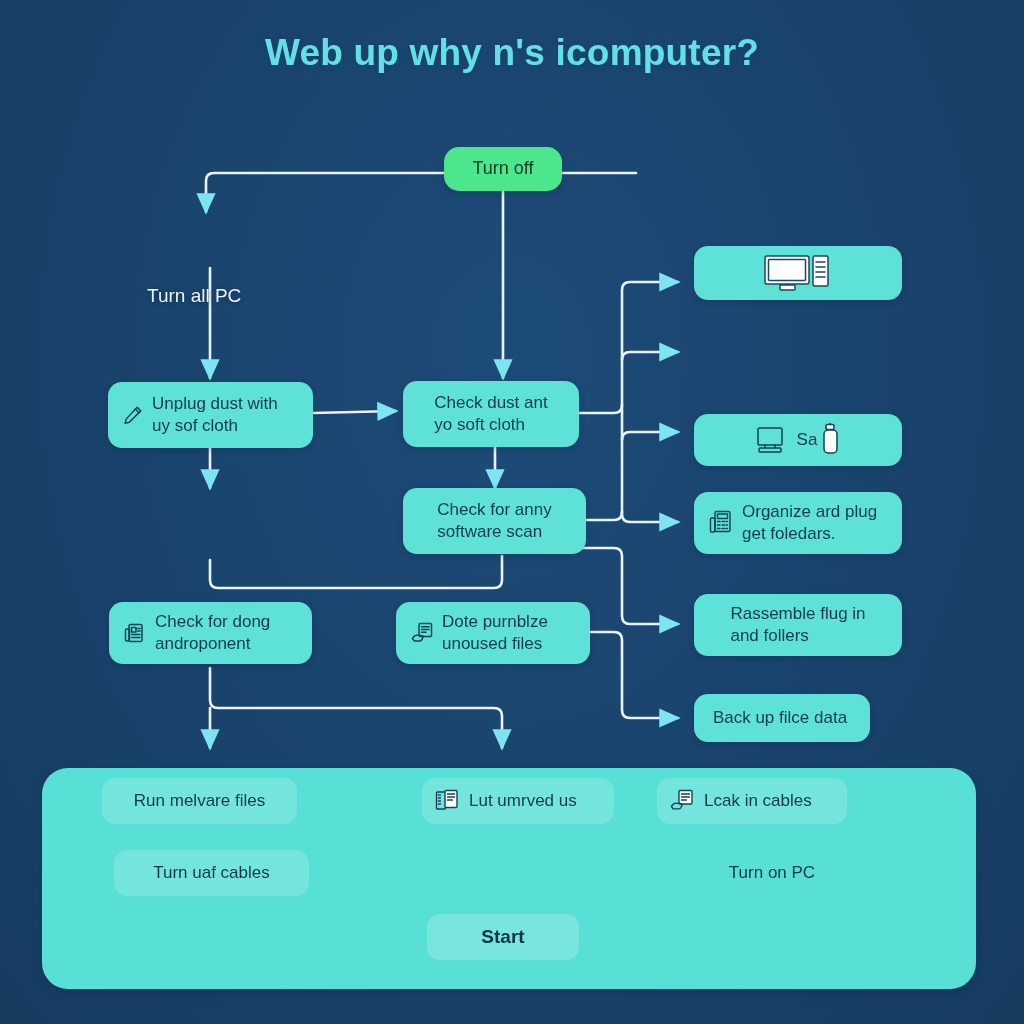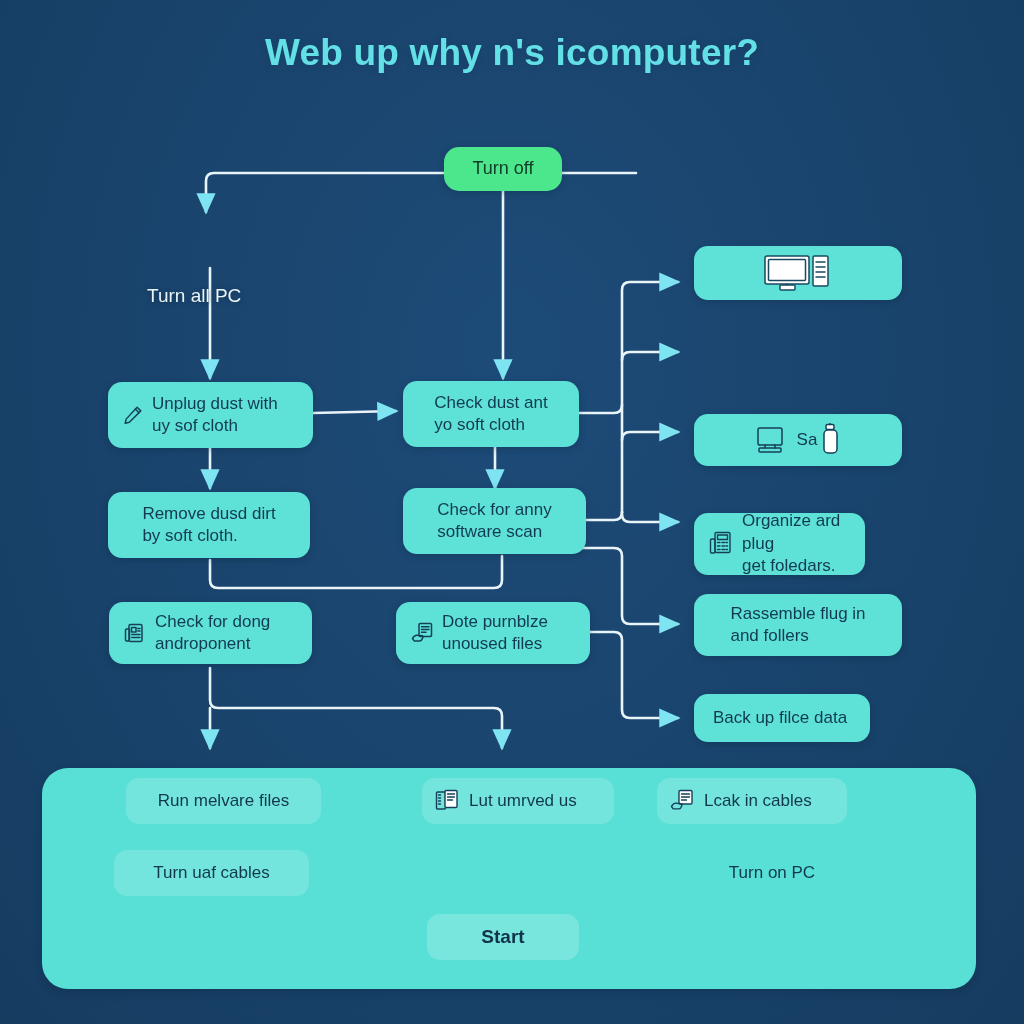--- a/index.html
+++ b/index.html
@@ -181,26 +181,20 @@
         <path d="M16.5 3.5 L20.5 7.5 L8 20 L3.5 21 L4.5 16.5 Z"></path>
         <path d="M14.5 5.5 L18.5 9.5"></path>
       </svg>
     </span>
     <span class="lbl">
       <span>Unplug dust with</span><br>
       <span>uy sof cloth</span>
     </span>
   </div>
 
-  <div class="node" style="left:108px; top:492px; width:202px; height:66px;">
-    <span class="lbl">
-      <span>Remove dusd dirt</span><br>
-      <span>by soft cloth.</span>
-    </span>
-  </div>
 
   <div class="node" style="left:403px; top:381px; width:176px; height:66px;">
     <span class="lbl">
       <span>Check dust ant</span><br>
       <span>yo soft cloth</span>
     </span>
   </div>
 
   <div class="node" style="left:403px; top:488px; width:183px; height:66px;">
     <span class="lbl">
@@ -269,21 +263,21 @@
     <span class="lbl" style="padding-left:6px;">Sa</span>
     <span class="ico" style="margin-left:4px;">
       <svg width="20" height="34" viewBox="0 0 20 34" fill="none" stroke="#15405a" stroke-width="1.5" stroke-linecap="round" stroke-linejoin="round">
         <rect x="5" y="1.5" width="8" height="5" rx="1.5" fill="#ffffff"></rect>
         <rect x="3" y="7" width="13" height="23" rx="4" fill="#ffffff"></rect>
         <path d="M9 1.5 v-1"></path>
       </svg>
     </span>
   </div>
 
-  <div class="node with-icon" style="left:694px; top:513px; width:171px; height:62px;">
+  <div class="node with-icon" style="left:694px; top:492px; width:208px; height:62px;">
     <span class="ico">
       <svg width="26" height="28" viewBox="0 0 26 28" fill="none" stroke="#15405a" stroke-width="1.4" stroke-linecap="round" stroke-linejoin="round">
         <rect x="7" y="2.5" width="15" height="20" rx="1.5"></rect>
         <rect x="9.5" y="5" width="10" height="4.5"></rect>
         <path d="M9.5 12.5 h2.5 M14 12.5 h2.5 M18 12.5 h1.5"></path>
         <path d="M9.5 16 h2.5 M14 16 h2.5 M18 16 h1.5"></path>
         <path d="M9.5 19.5 h2.5 M14 19.5 h2.5 M18 19.5 h1.5"></path>
         <rect x="2.5" y="9" width="4.5" height="14" rx="1.2"></rect>
       </svg>
     </span>
@@ -299,21 +293,21 @@
       <span>and follers</span>
     </span>
   </div>
 
   <div class="node" style="left:694px; top:694px; width:176px; height:48px;padding-left:8px;">
     <span class="lbl">Back up filce data</span>
   </div>
 
   <div id="bottom-panel">
 
-    <div class="chip" style="left:84px; top:10px; width:195px; height:46px;">
+    <div class="chip" style="left:60px; top:10px; width:195px; height:46px;">
       <span class="lbl">Run melvare files</span>
     </div>
 
     <div class="chip with-icon" style="left:380px; top:10px; width:192px; height:46px;">
       <span class="ico">
         <svg width="26" height="26" viewBox="0 0 26 26" fill="none" stroke="#15405a" stroke-width="1.4" stroke-linecap="round" stroke-linejoin="round">
           <rect x="2.5" y="4" width="9" height="17" rx="1"></rect>
           <path d="M4.5 7 h2 M4.5 10 h2 M4.5 13 h2 M4.5 16 h2"></path>
           <rect x="11" y="2.5" width="12" height="17" rx="1" fill="#ffffff"></rect>
           <path d="M13.5 6 h7 M13.5 9 h7 M13.5 12 h5"></path>

